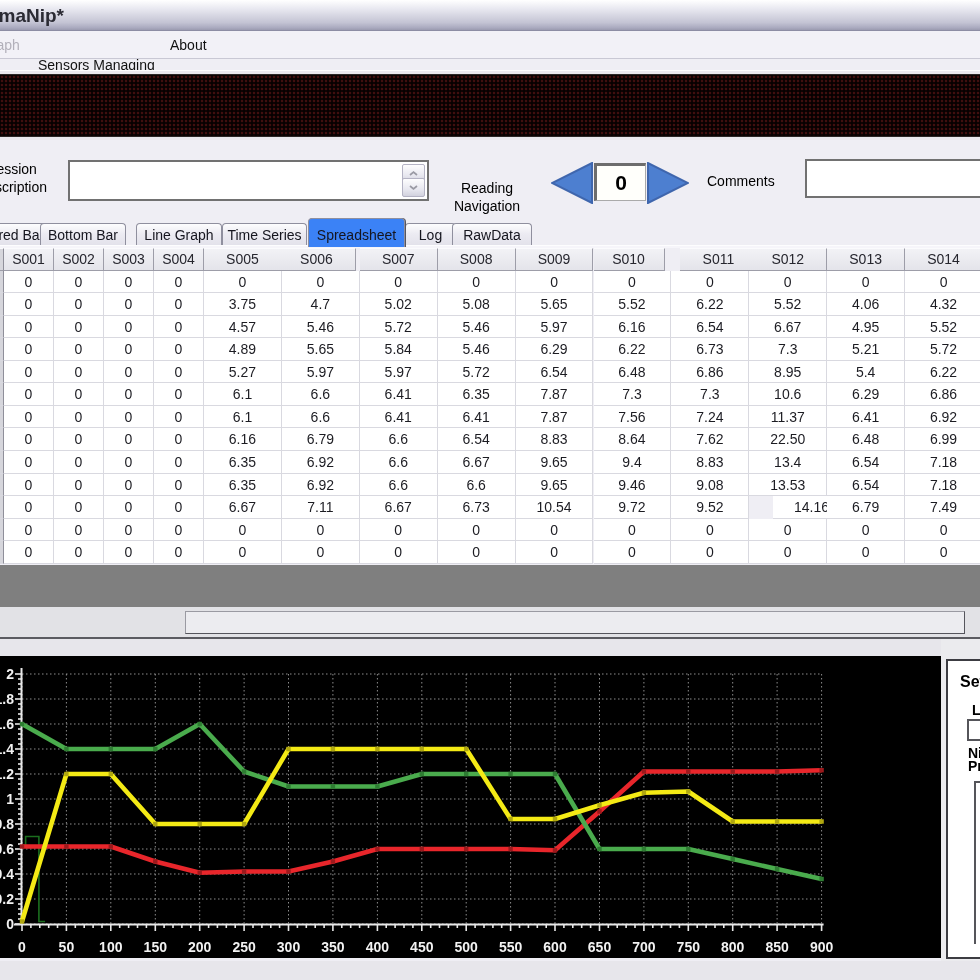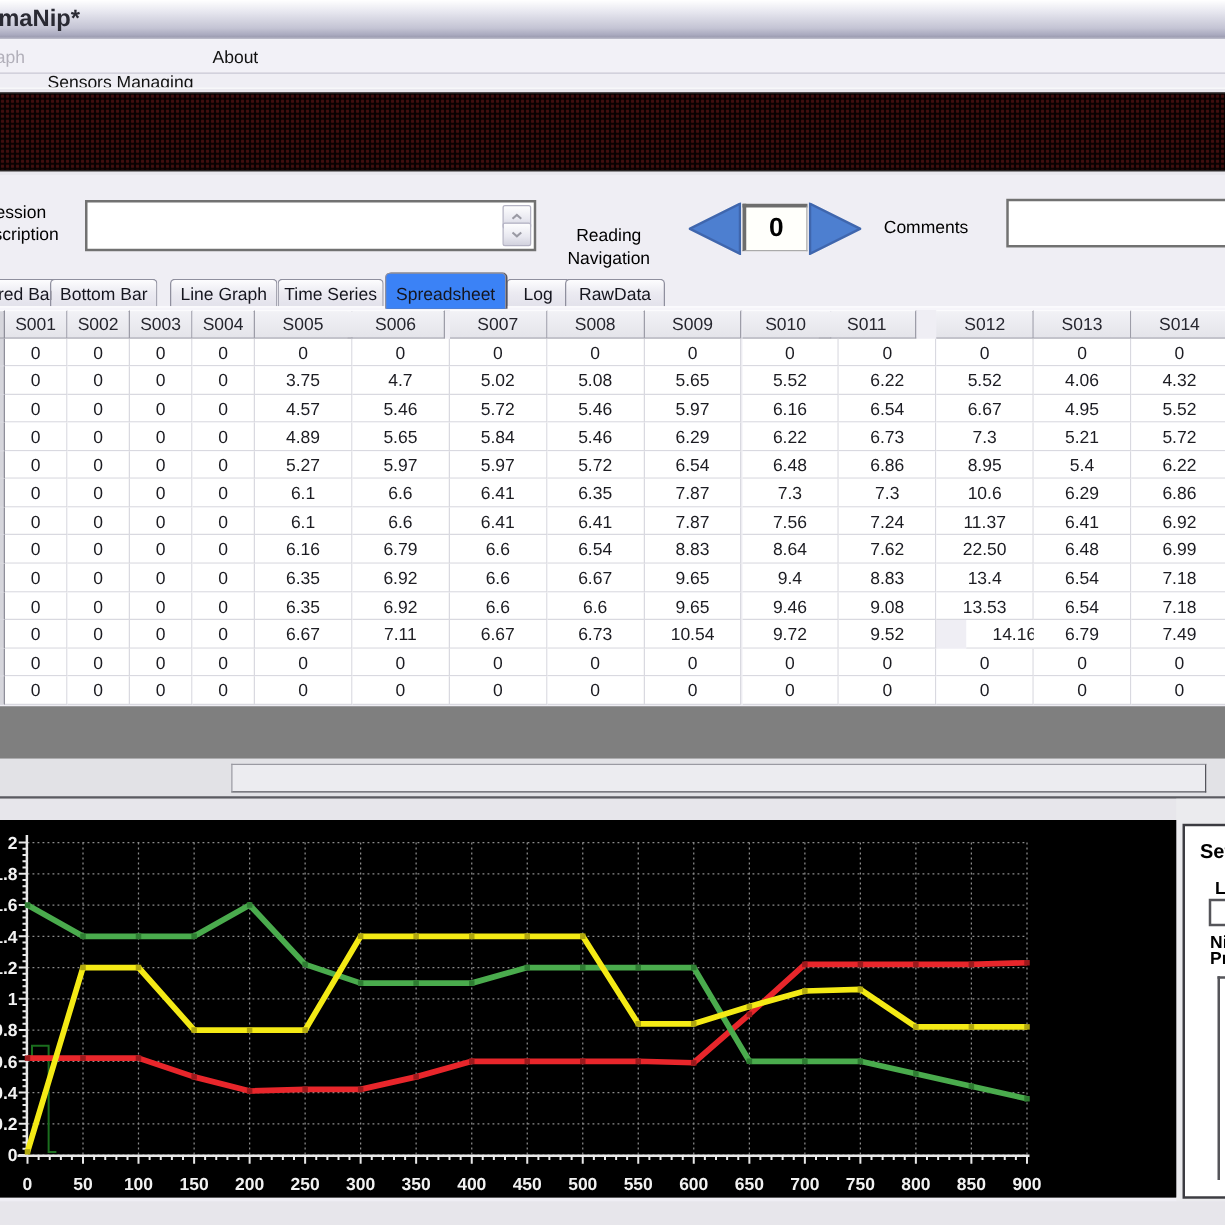--- a/index.html
+++ b/index.html
@@ -100,21 +100,21 @@
 <div class="hcell" style="left:4.0px;width:50.0px;">S001</div>
 <div class="hcell" style="left:54.0px;width:50.0px;">S002</div>
 <div class="hcell" style="left:104.0px;width:50.0px;">S003</div>
 <div class="hcell" style="left:154.0px;width:50.0px;">S004</div>
 <div class="hcell" style="left:204.0px;width:77.9px;">S005</div>
 <div class="hcell" style="left:278px;width:77.9px;">S006</div>
 <div class="hcell" style="left:359.8px;width:77.9px;">S007</div>
 <div class="hcell" style="left:437.7px;width:77.9px;">S008</div>
 <div class="hcell" style="left:515.6px;width:77.9px;">S009</div>
 <div class="hcell" style="left:593.5px;width:71px;">S010</div>
-<div class="hcell" style="left:655px;width:77.9px;">S011</div>
+<div class="hcell" style="left:680px;width:77.9px;">S011</div>
 <div class="hcell" style="left:749.3px;width:77.9px;">S012</div>
 <div class="hcell" style="left:827.2px;width:77.9px;">S013</div>
 <div class="hcell" style="left:905.1px;width:77.9px;">S014</div>
 </div>
 <div class="trow" style="top:22.50px;height:22.57px;">
 <div class="dcell rh" style="left:0;width:4px;"></div>
 <div class="dcell" style="left:4.0px;width:50.0px;">0</div>
 <div class="dcell" style="left:54.0px;width:50.0px;">0</div>
 <div class="dcell" style="left:104.0px;width:50.0px;">0</div>
 <div class="dcell" style="left:154.0px;width:50.0px;">0</div>

